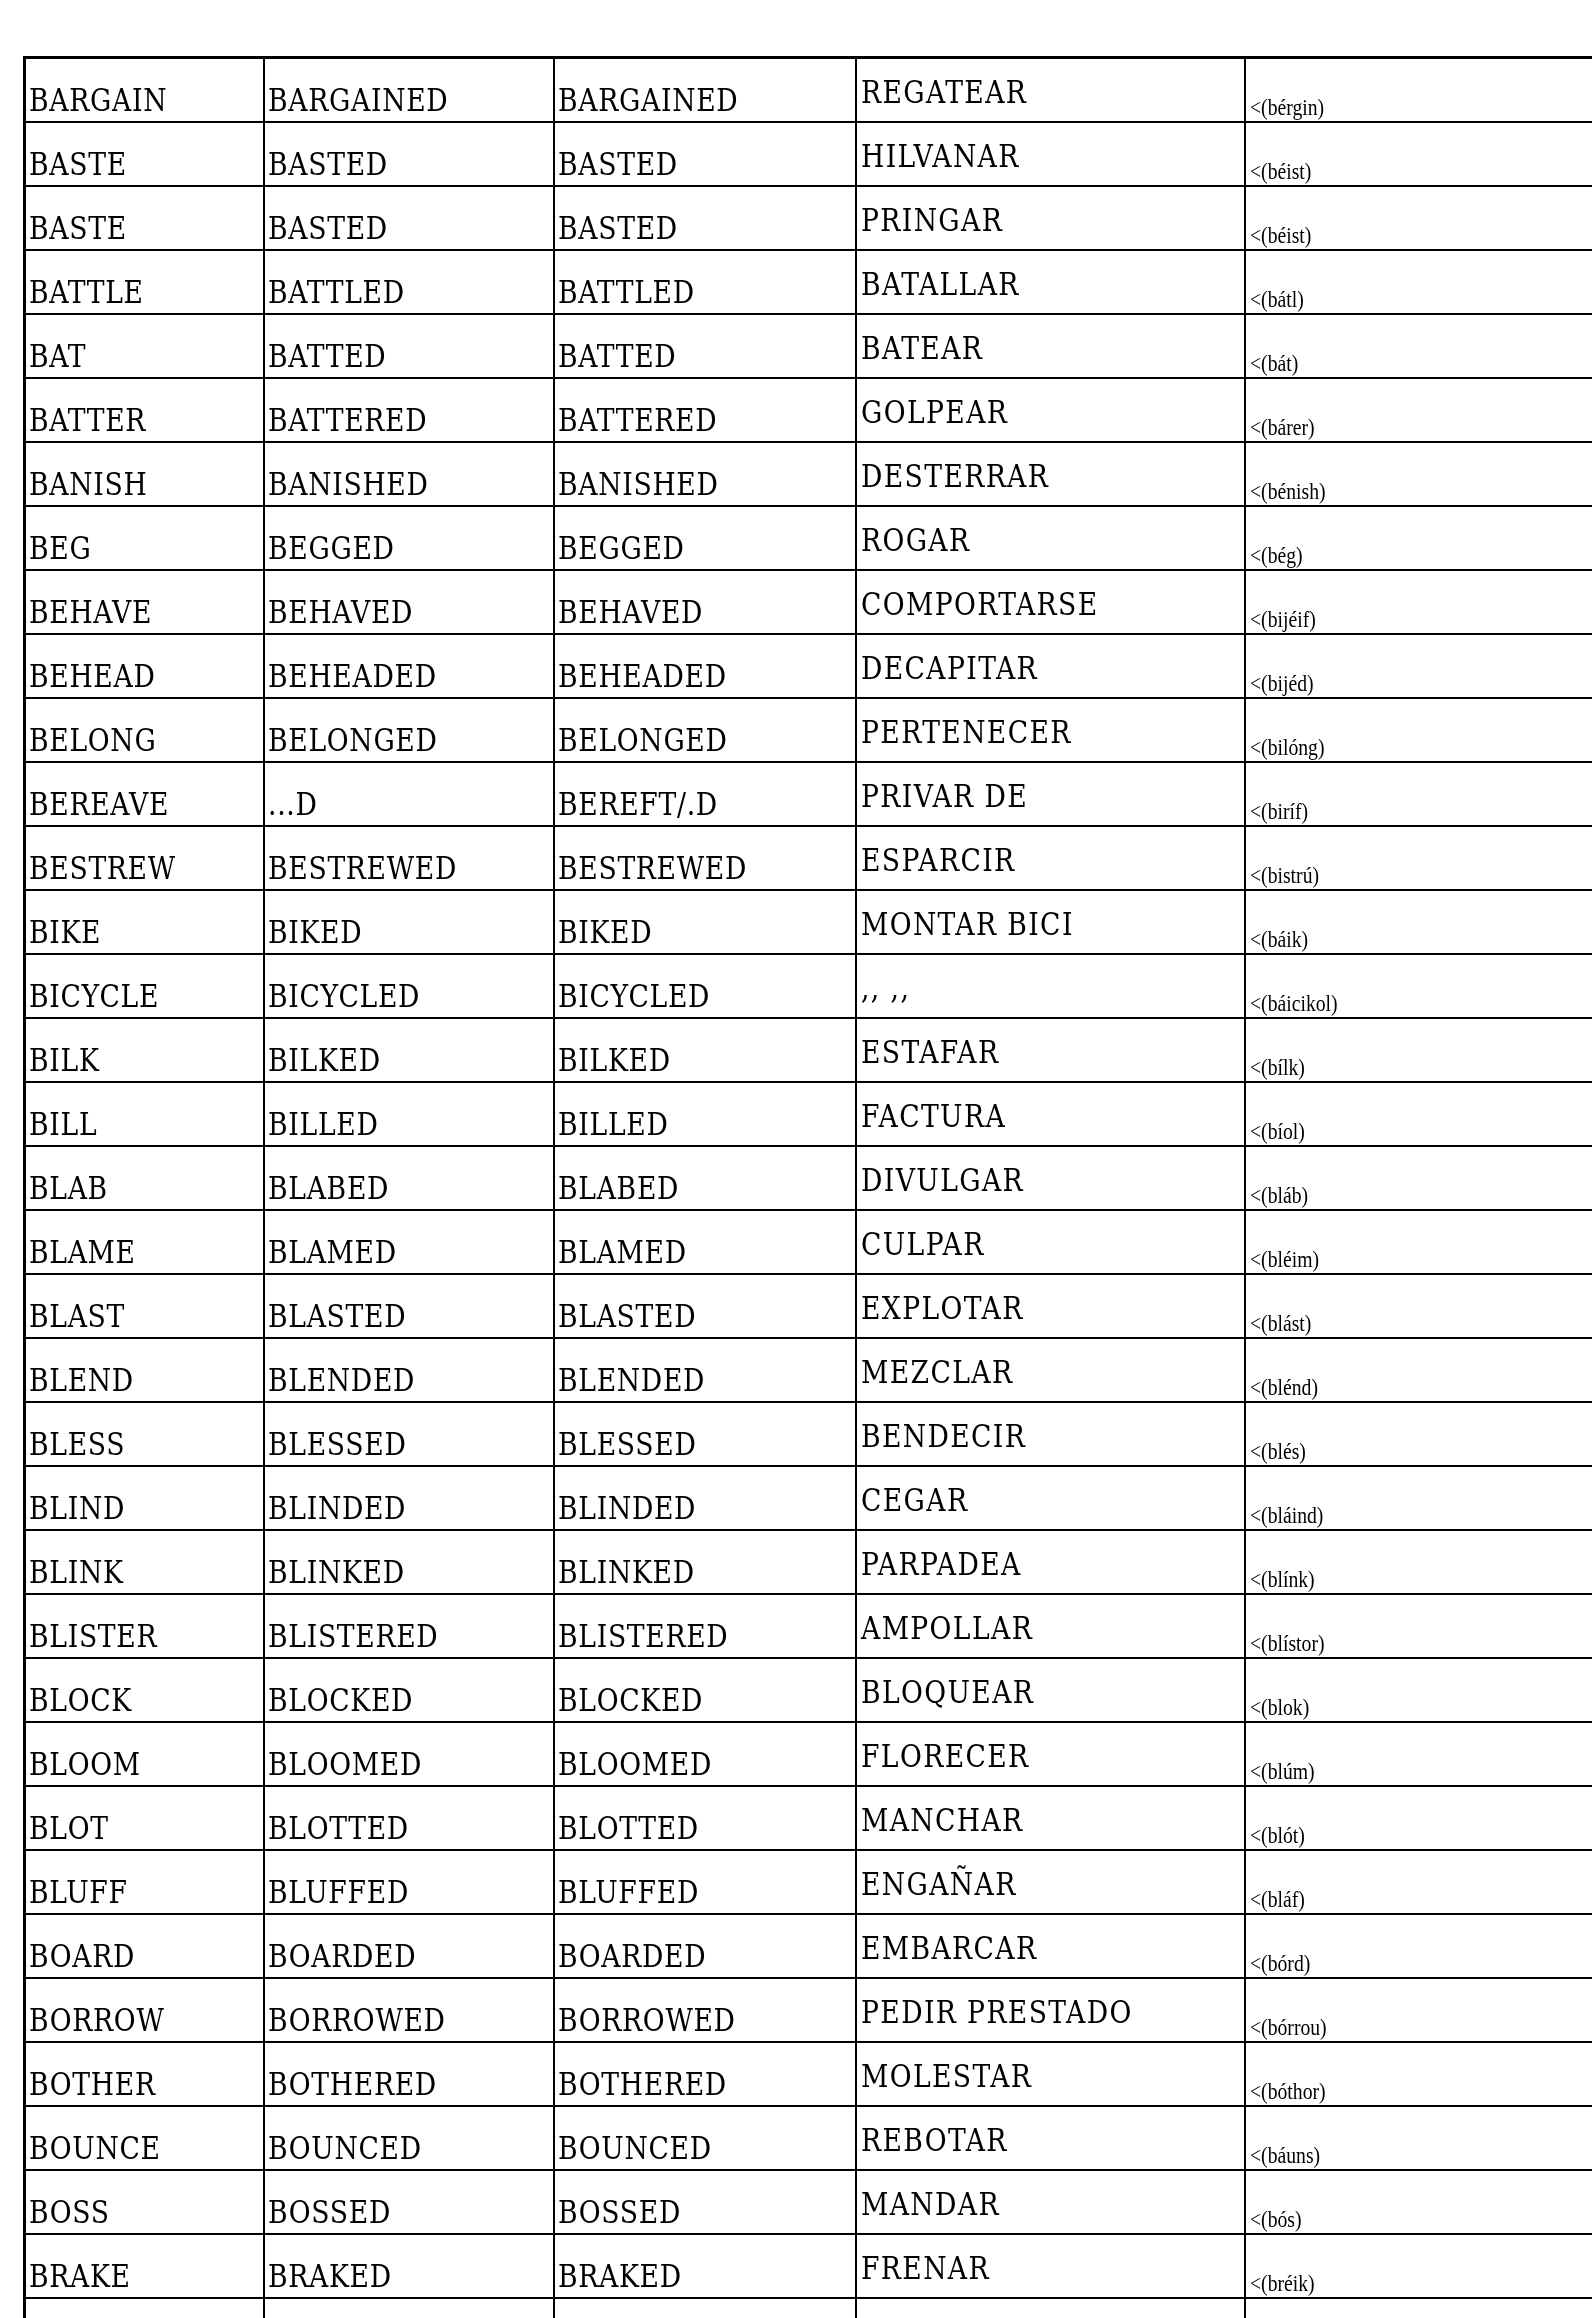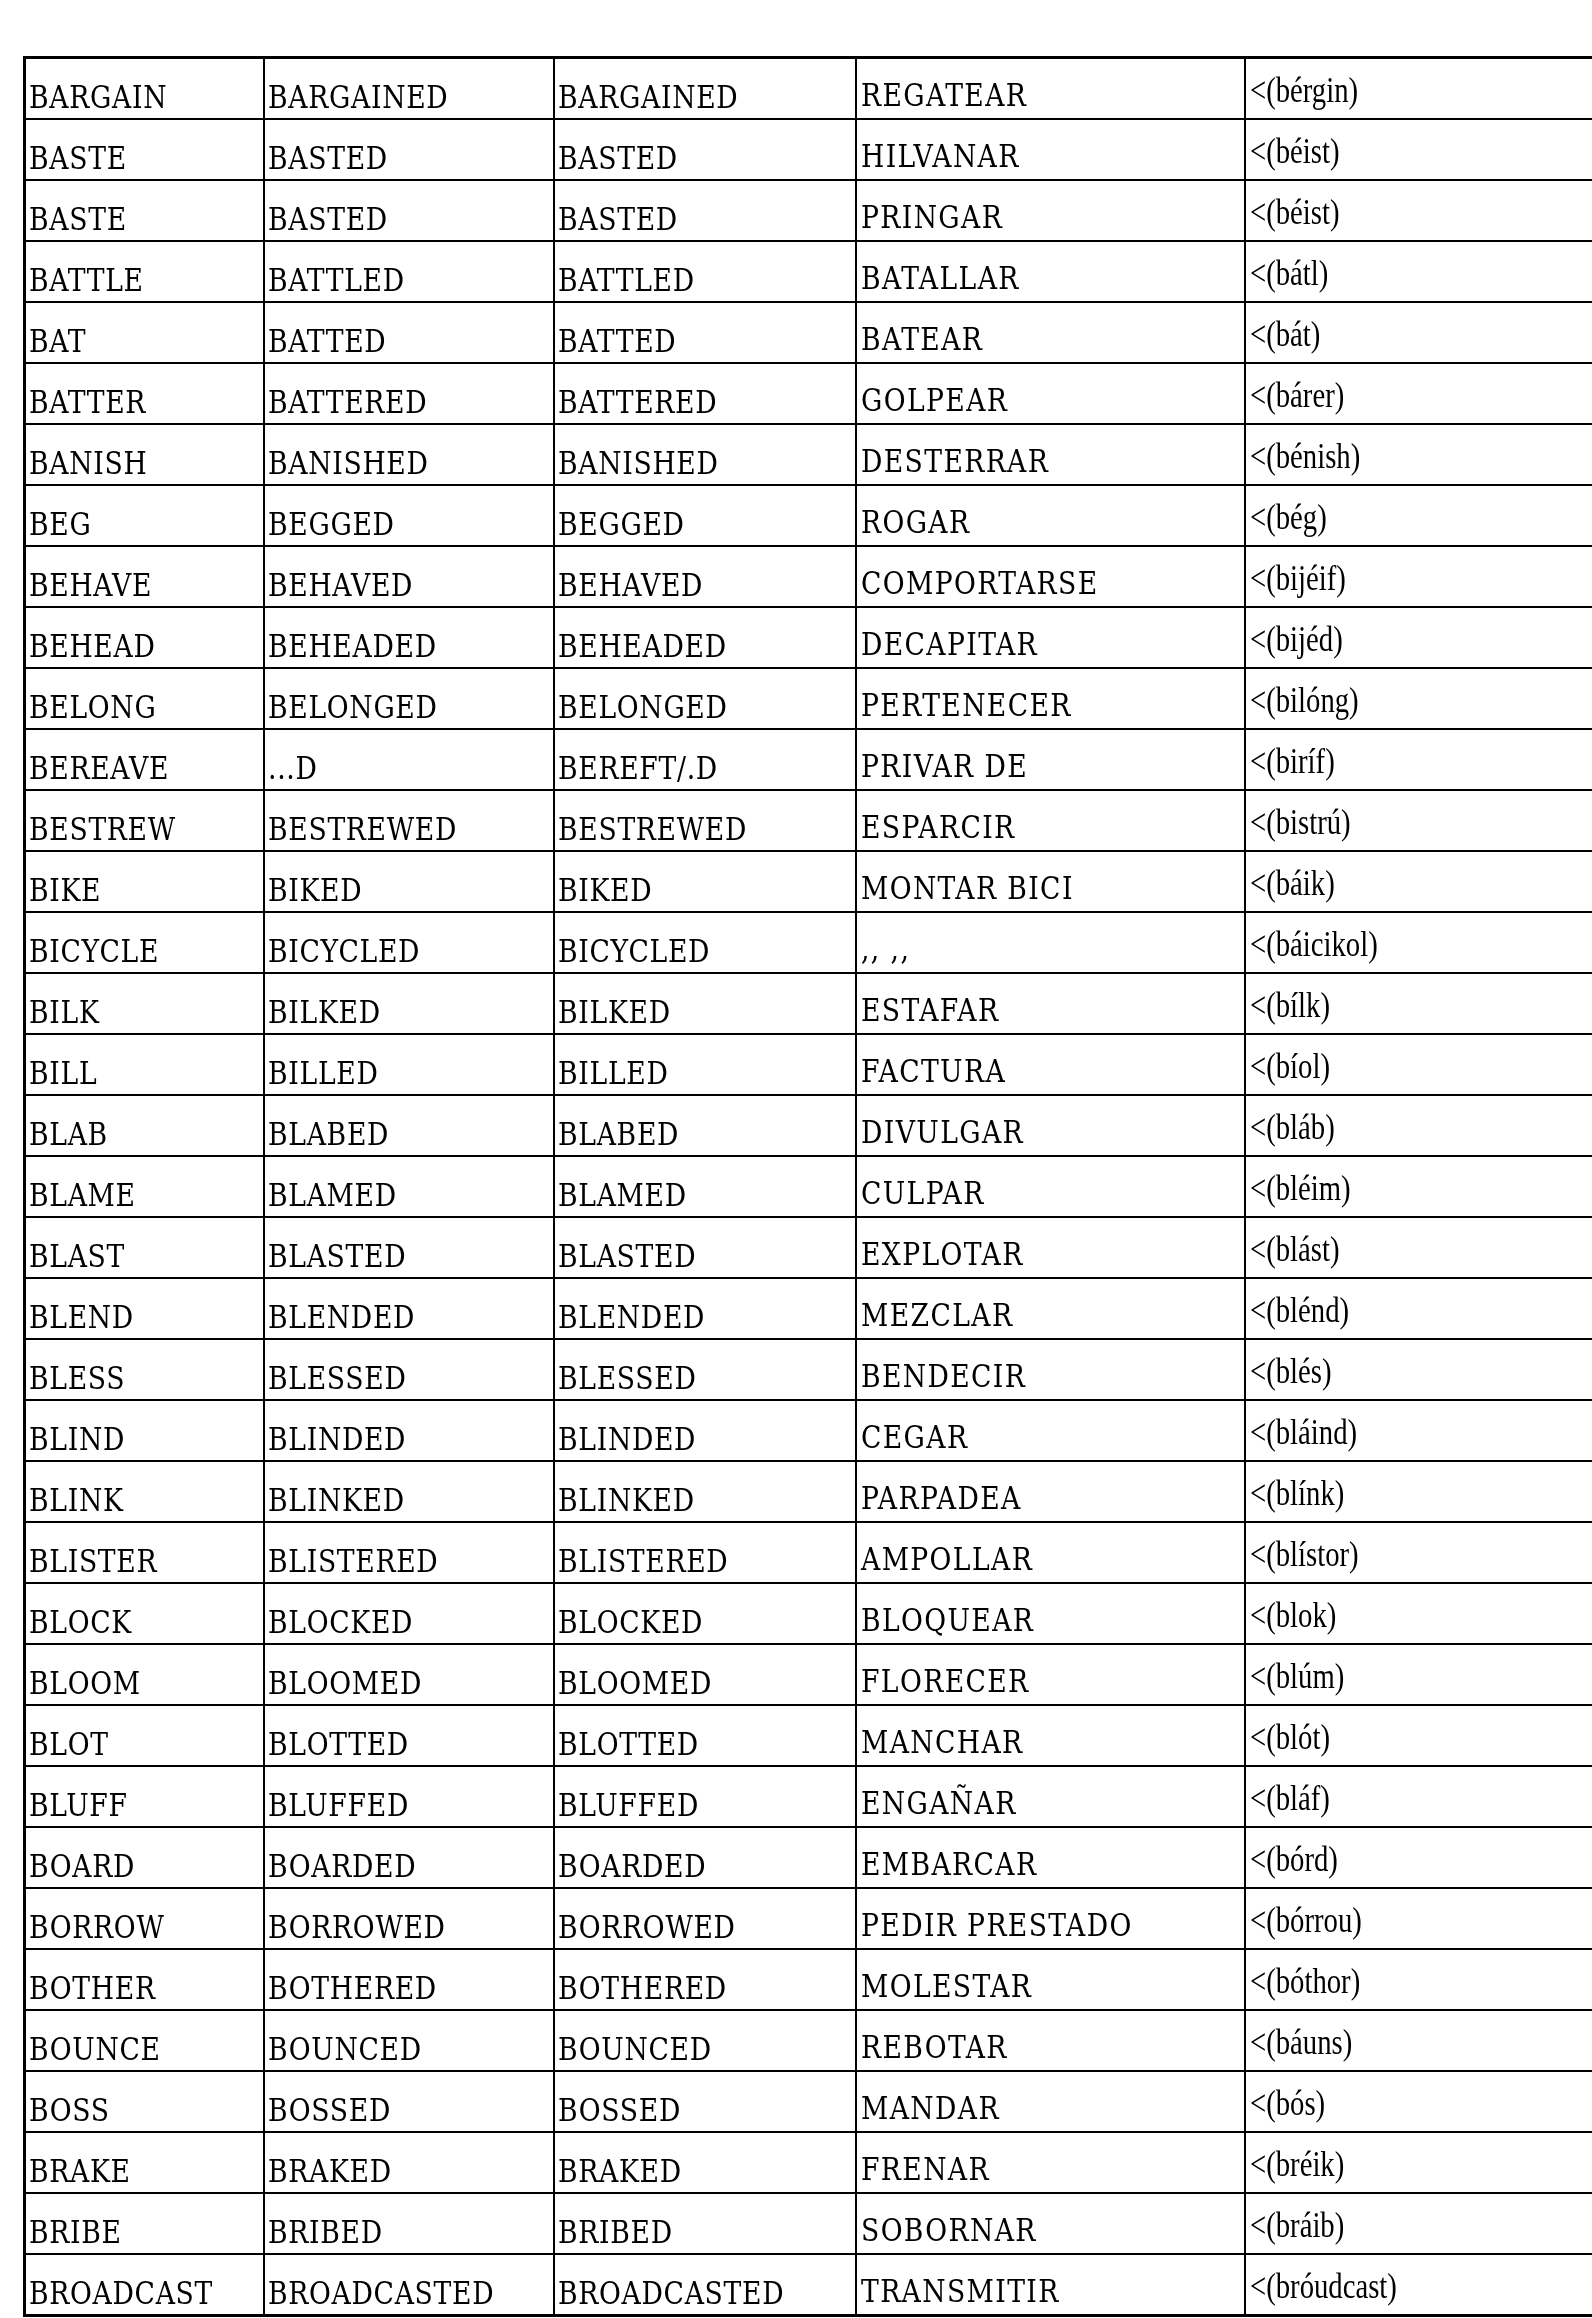--- a/index.html
+++ b/index.html
@@ -56,32 +56,32 @@
     table.verbs td.en span {
       display: inline-block;
       transform: scaleX(0.86);
       transform-origin: left center;
     }
     table.verbs td.es {
       font-family: "DejaVu Serif", serif;
       font-size: 31px;
       letter-spacing: 1.6px;
       padding-left: 4.7px;
-      padding-bottom: 7px;
+      padding-bottom: 13px;
     }
     table.verbs td.es span {
       display: inline-block;
       transform: scaleX(0.86);
       transform-origin: left center;
     }
     table.verbs td.pron {
       font-family: "Liberation Serif", serif;
-      font-size: 35px;
+      font-size: 24px;
       padding-left: 4.7px;
-      padding-bottom: 10px;
+      padding-bottom: 2px;
     }
     table.verbs td.pron span {
       display: inline-block;
       transform: scaleX(0.82);
       transform-origin: left center;
     }
   </style>
 </head>
 <body>
 

